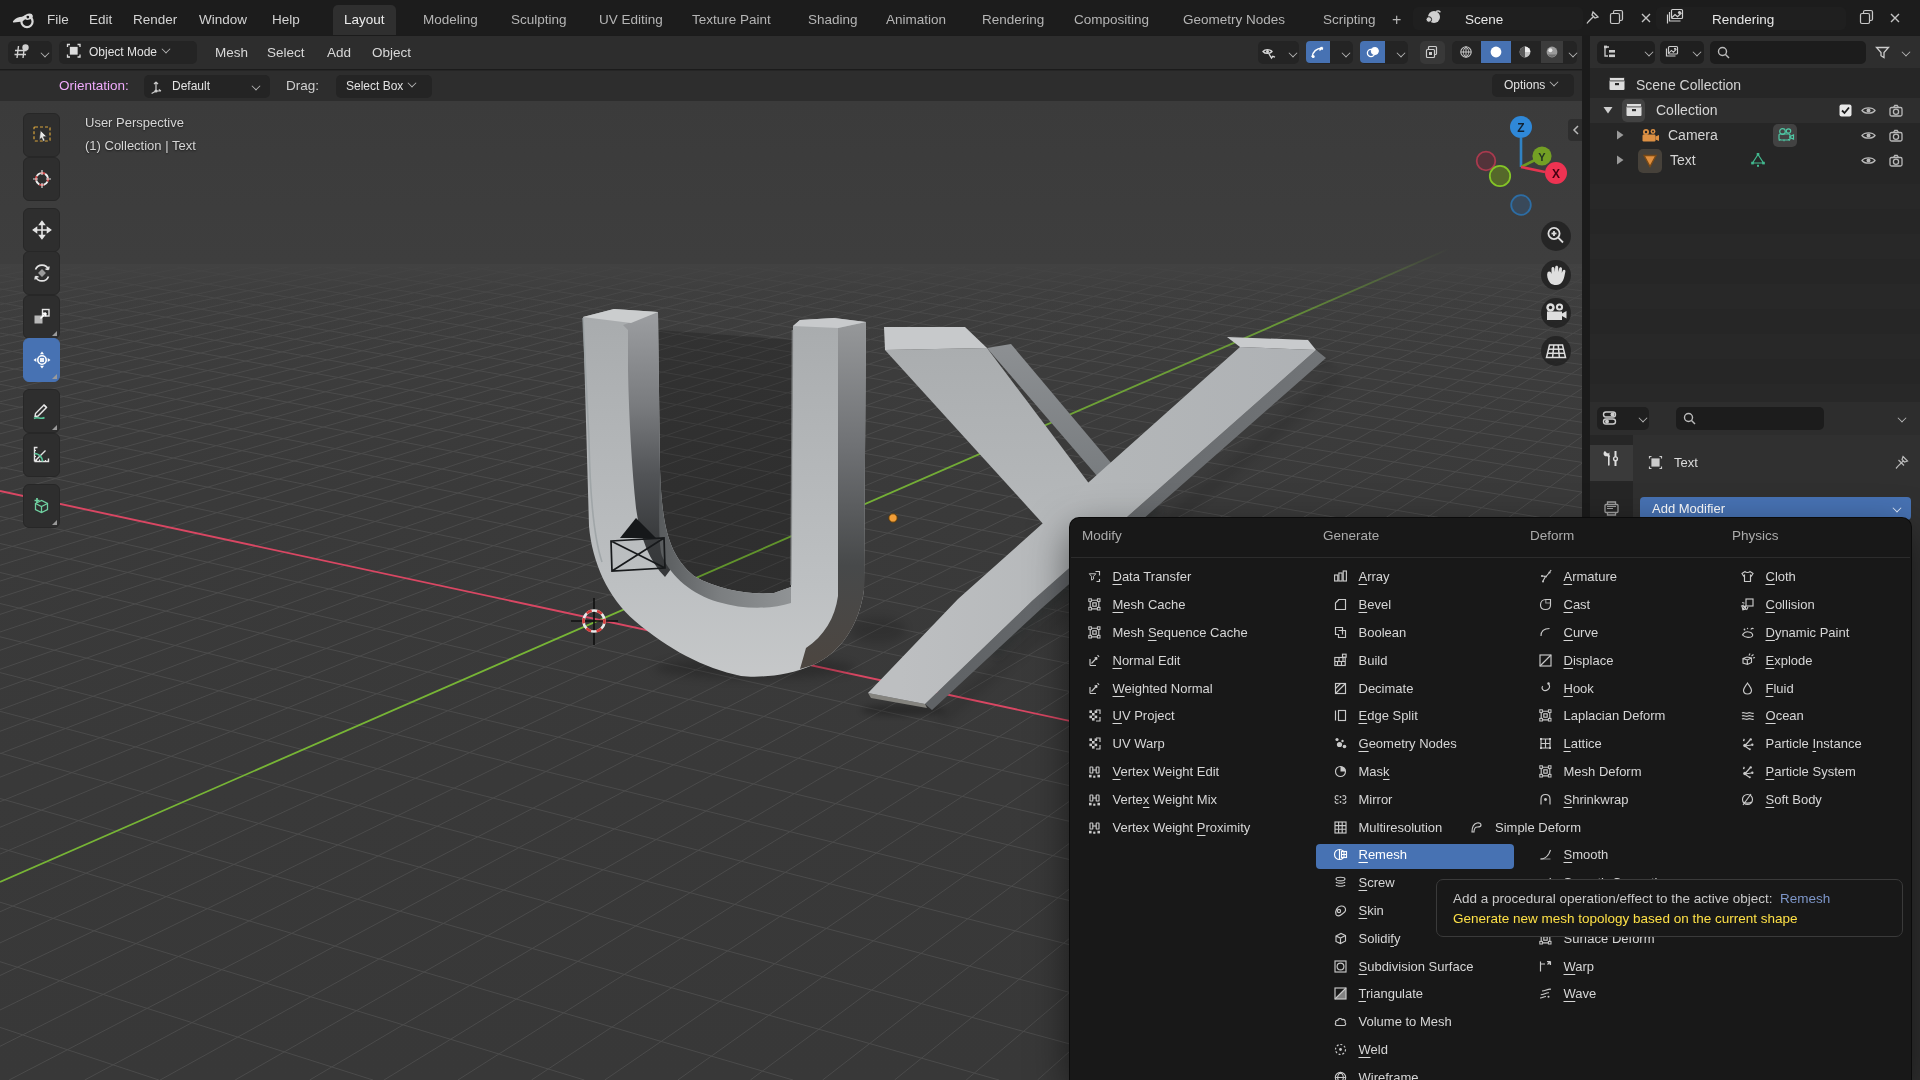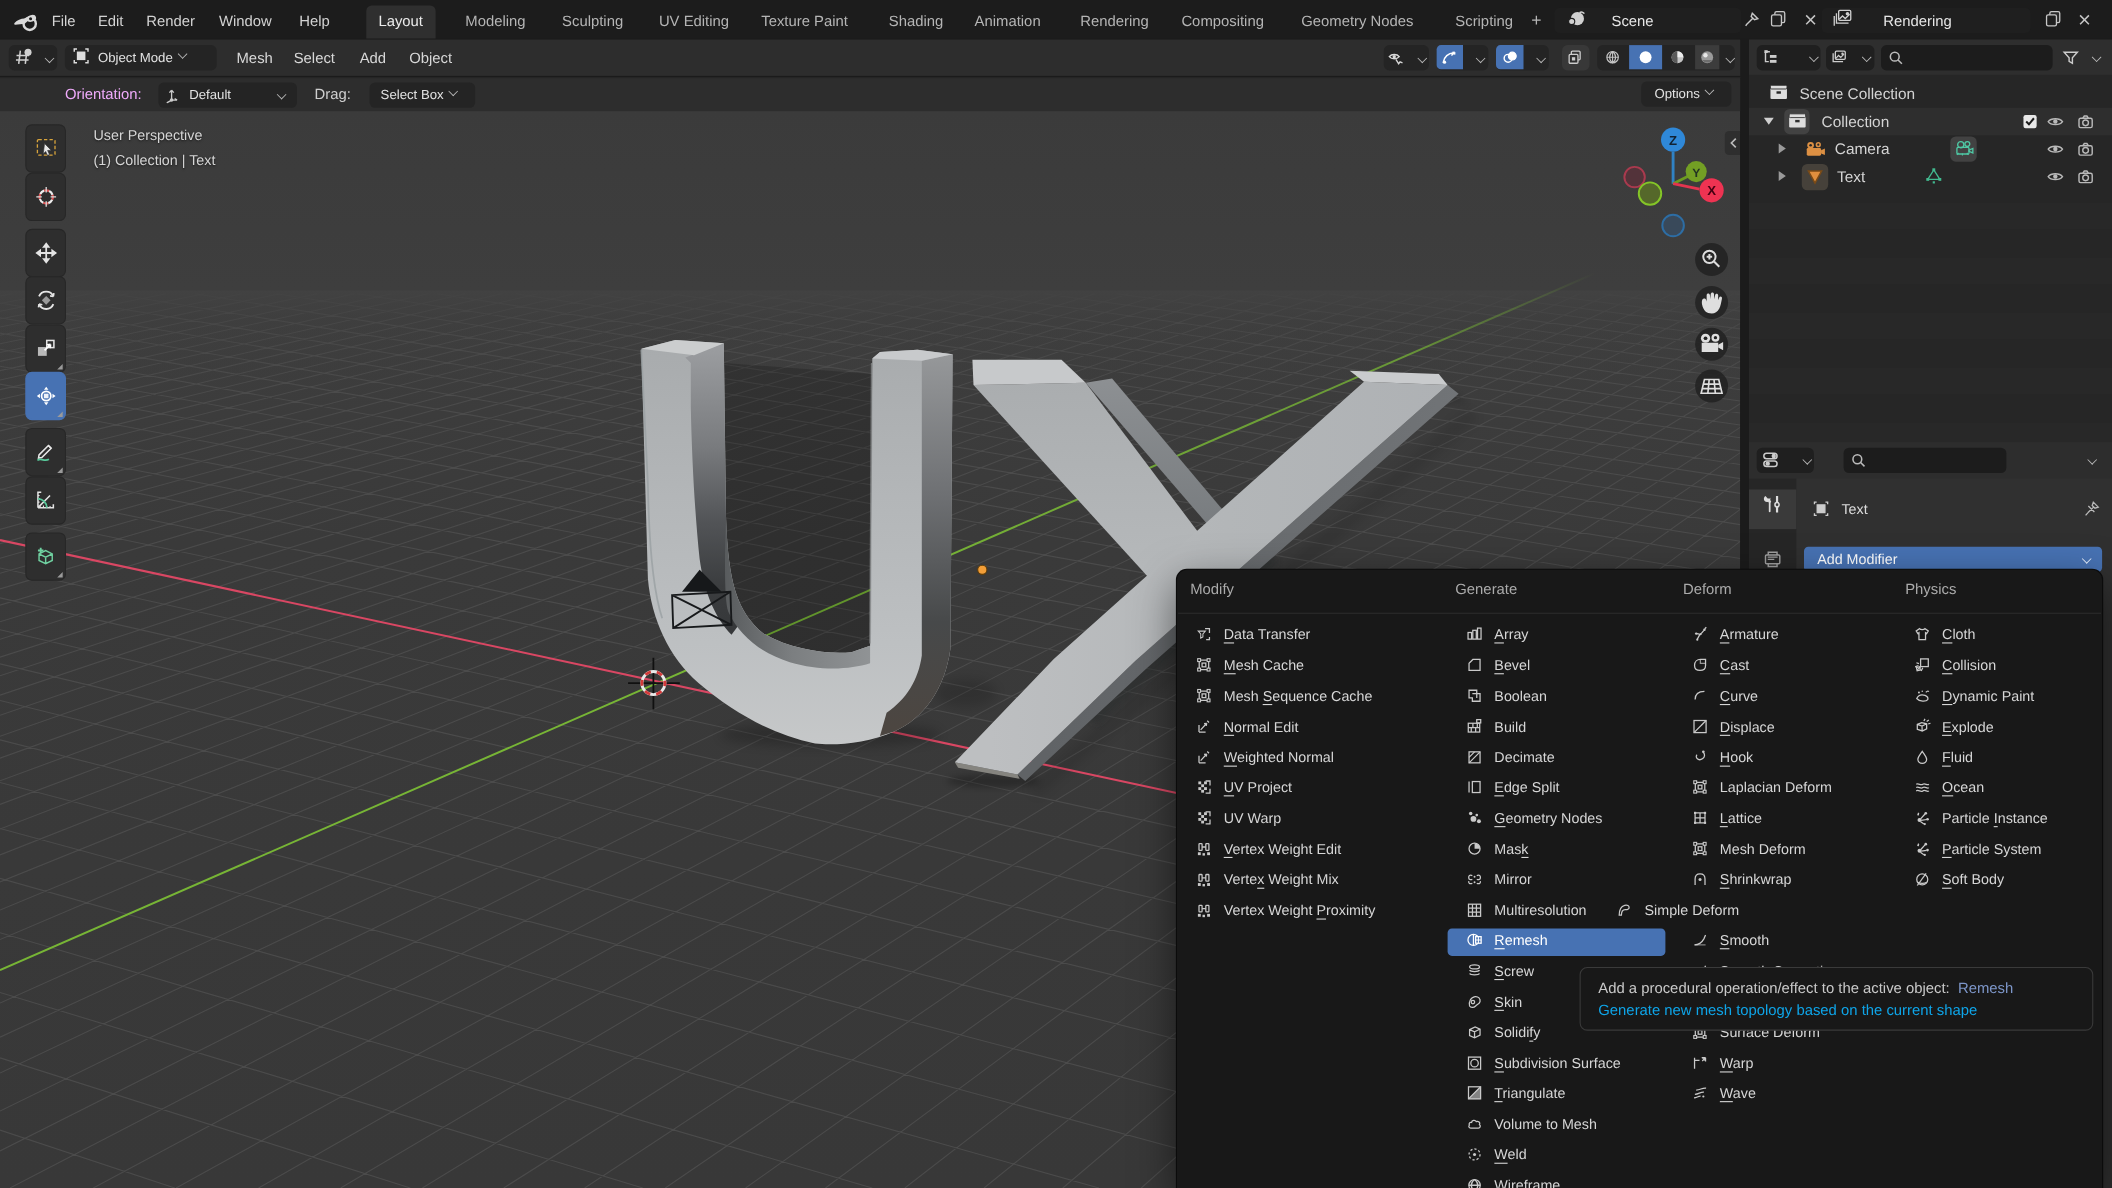--- a/index.html
+++ b/index.html
@@ -32,21 +32,21 @@
 .mhead{position:absolute;top:10px;font-size:13.5px;color:#ababab}
 .msep{position:absolute;left:1px;right:1px;top:39px;border-top:1px solid #2c2c2c}
 .mrow{position:absolute;z-index:31;display:flex;align-items:center;height:27.8px;font-size:13px;color:#d6d6d6;white-space:nowrap}
 .mrow svg.mi{width:17px;height:17px;margin-right:10px;flex:none}
 .mrow.w{color:#fff}
 .mhl{position:absolute;z-index:30;height:25px;background:#4772b3;border-radius:4px}
 .mrow u{text-underline-offset:2.5px;text-decoration-thickness:1px}
 #tooltip{position:absolute;left:1436px;top:879px;width:467px;height:58px;background:#181818;
  border:1px solid #3a3a3a;border-radius:7px;z-index:40;font-size:13.5px;color:#c9c9c9;padding:9px 0 0 16px;line-height:20px}
 #tooltip .rm{color:#7d96c9}
-#tooltip .l2{color:#0ea5e9}
+#tooltip .l2{color:#fde047}
 .ic{position:absolute}
 </style></head><body>
 <div id="topbar">
     <svg class="ic" style="left:11px;top:7px" width="26" height="24" viewBox="0 0 26 24">
       <circle cx="16" cy="14.6" r="5.6" fill="none" stroke="#d9d9d9" stroke-width="2.2"></circle>
       <ellipse cx="17.6" cy="9.7" rx="4.3" ry="3" fill="#d9d9d9" transform="rotate(-16 17.6 9.7)"></ellipse>
       <circle cx="16.8" cy="10.1" r="1.4" fill="#1c1c1c"></circle>
       <path d="M2.2,14 C5,10.8 9,9.4 12.6,9.9 L14.2,8.3 L15.6,10.9 L11.4,14.5 L3,15.6 C1.9,15.7 1.6,14.8 2.2,14 Z" fill="#d9d9d9"></path>
     </svg>
     <div class="m" style="left:47px">File</div>

